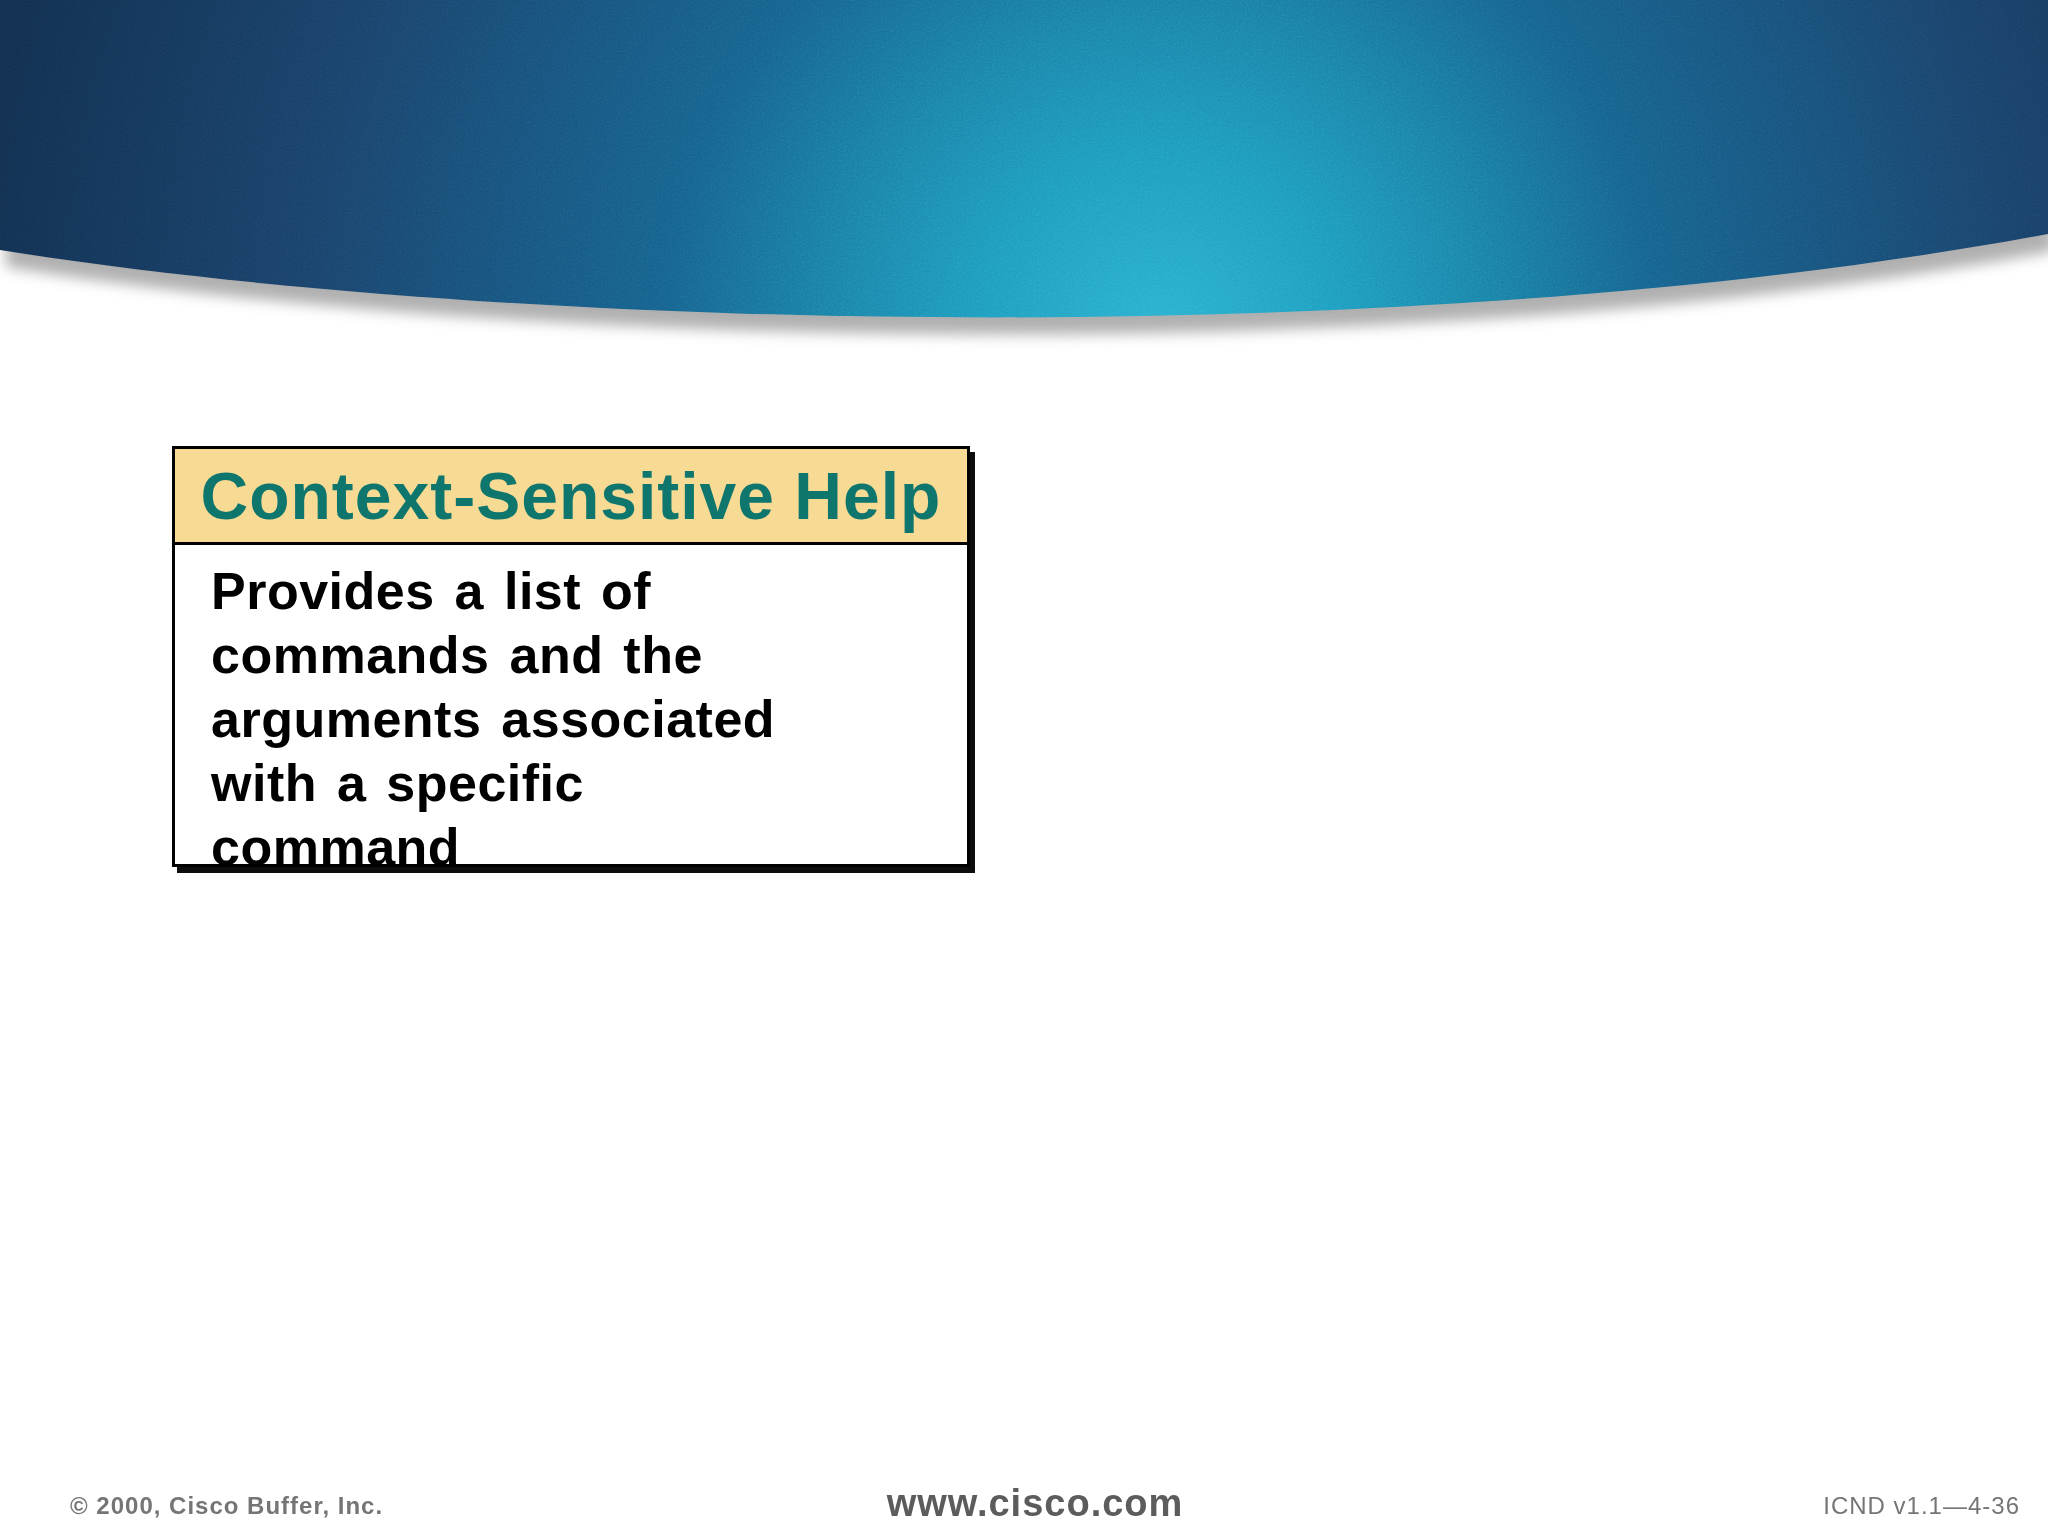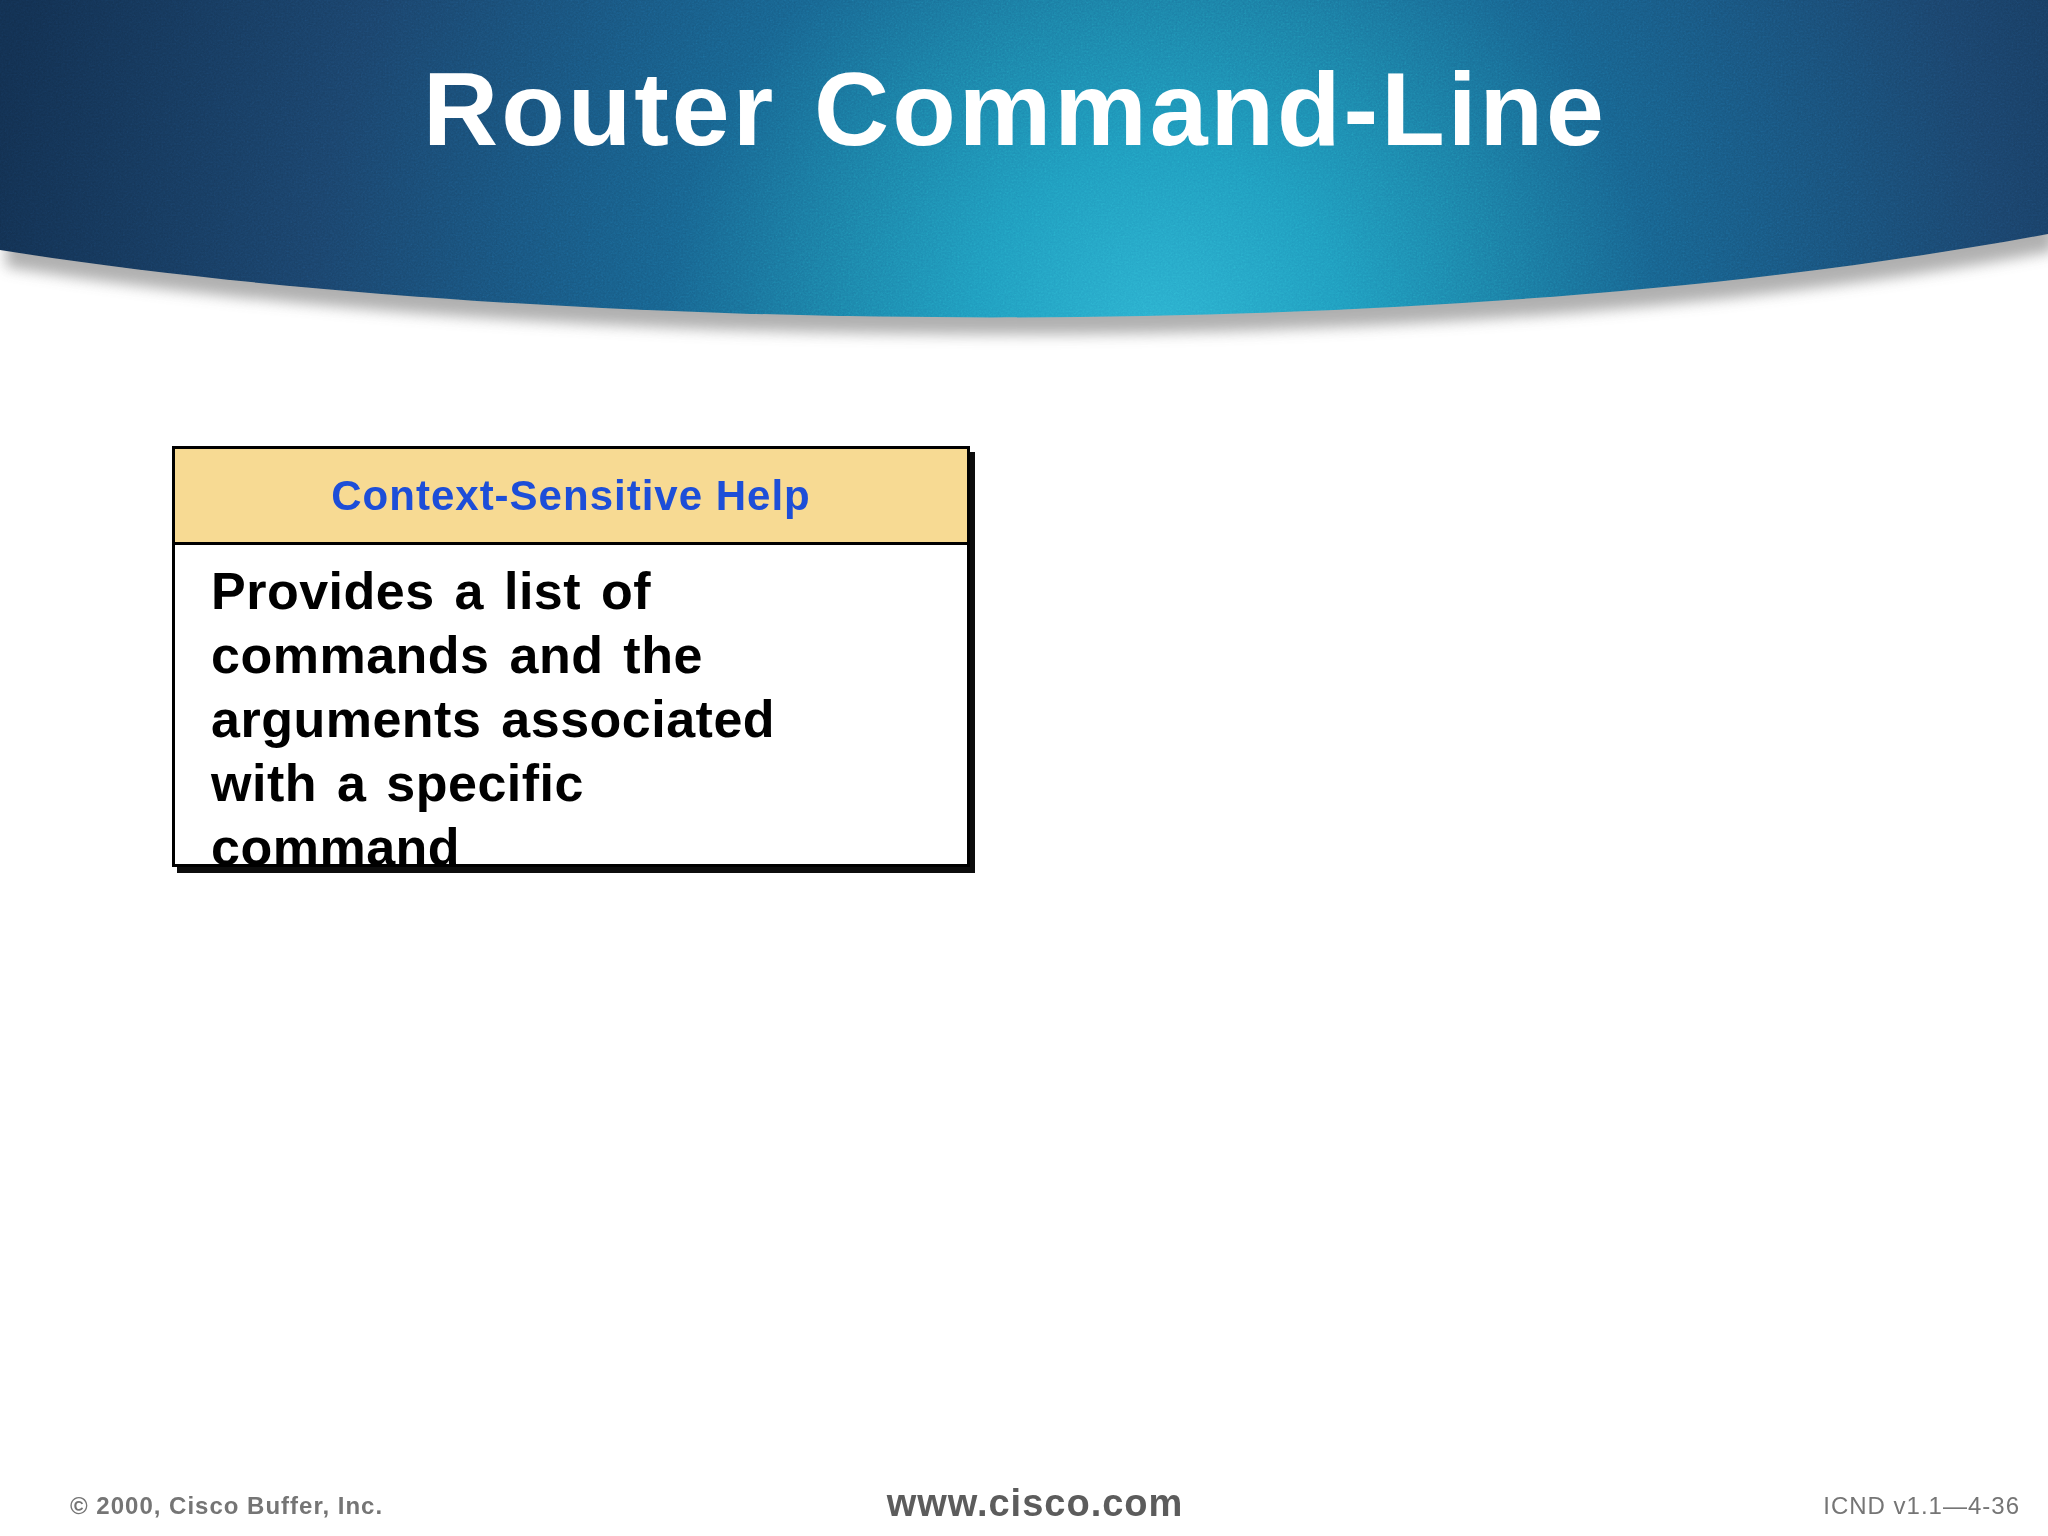--- a/index.html
+++ b/index.html
@@ -35,24 +35,24 @@
     border: 3px solid #000000;
     box-shadow: 5px 6px 0 #0d0d0d;
     box-sizing: border-box;
   }
   .panel-header {
     background: #F7DA93;
     border-bottom: 3px solid #000000;
     display: flex;
     align-items: center;
     justify-content: center;
-    font-size: 42px;
+    font-size: 66px;
     font-weight: bold;
     letter-spacing: 1px;
-    color: #1d4ed8;
+    color: #0f766e;
     box-sizing: border-box;
   }
   .panel-body {
     padding: 14px 24px 0 36px;
     font-size: 52px;
     font-weight: bold;
     line-height: 64px;
     letter-spacing: 0.5px;
     word-spacing: 5px;
     color: #000000;
@@ -111,21 +111,20 @@
       </mask>
     </defs>
     <path d="M0,0 H2048 V234 C1400,355 500,330 0,250 Z" transform="translate(6,17)" fill="#a3a3a3" opacity="0.85" filter="url(#blurSh)"></path>
     <path d="M0,0 H2048 V234 C1400,355 500,330 0,250 Z" fill="url(#bannerGrad)"></path>
     <g mask="url(#bmask)" style="mix-blend-mode:overlay" opacity="0.32">
       <rect x="0" y="0" width="2048" height="400" filter="url(#grain)"></rect>
     </g>
   </svg>
 
   <div class="title">
-    <div>Router Command-Line</div>
   </div>
 
   <div class="panel" id="panel-context">
     <div class="panel-header">Context-Sensitive Help</div>
     <div class="panel-body">Provides a list of
 commands and the
 arguments associated
 with a specific
 command</div>
   </div>

